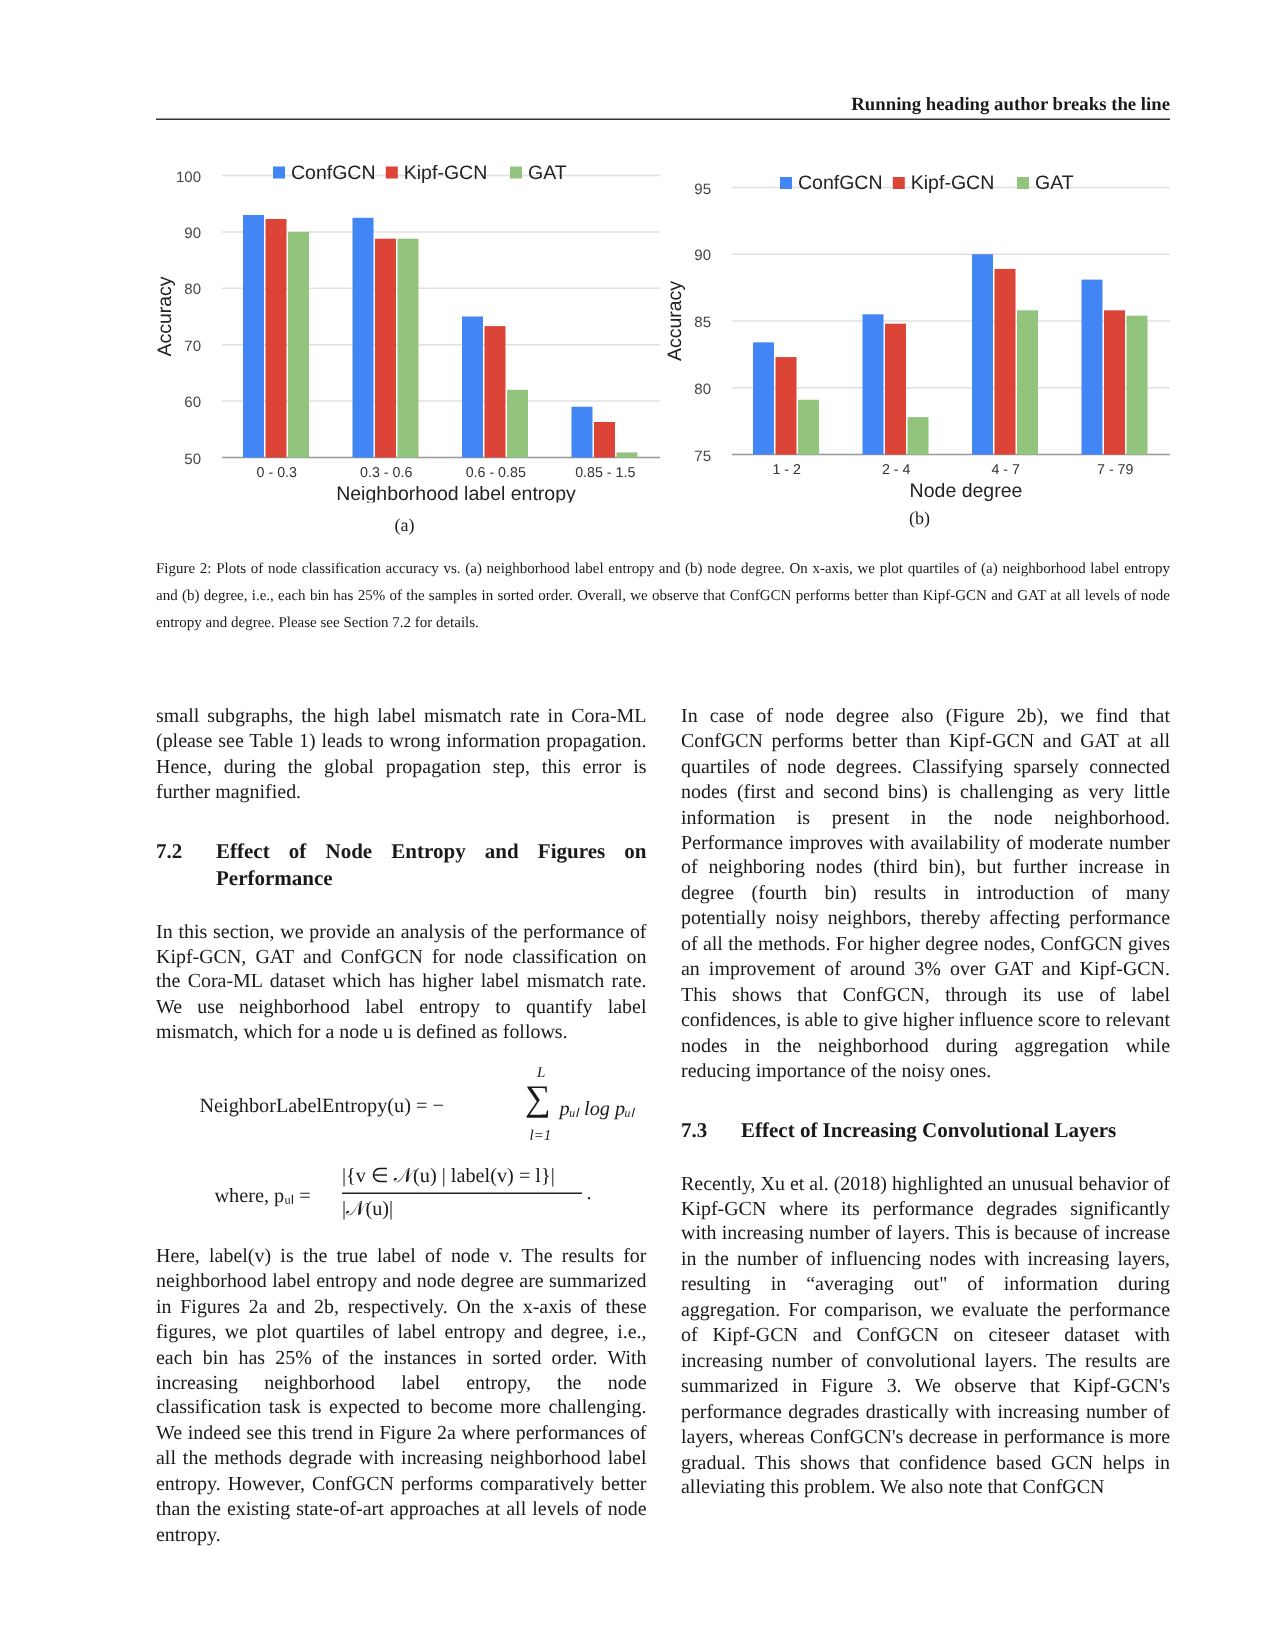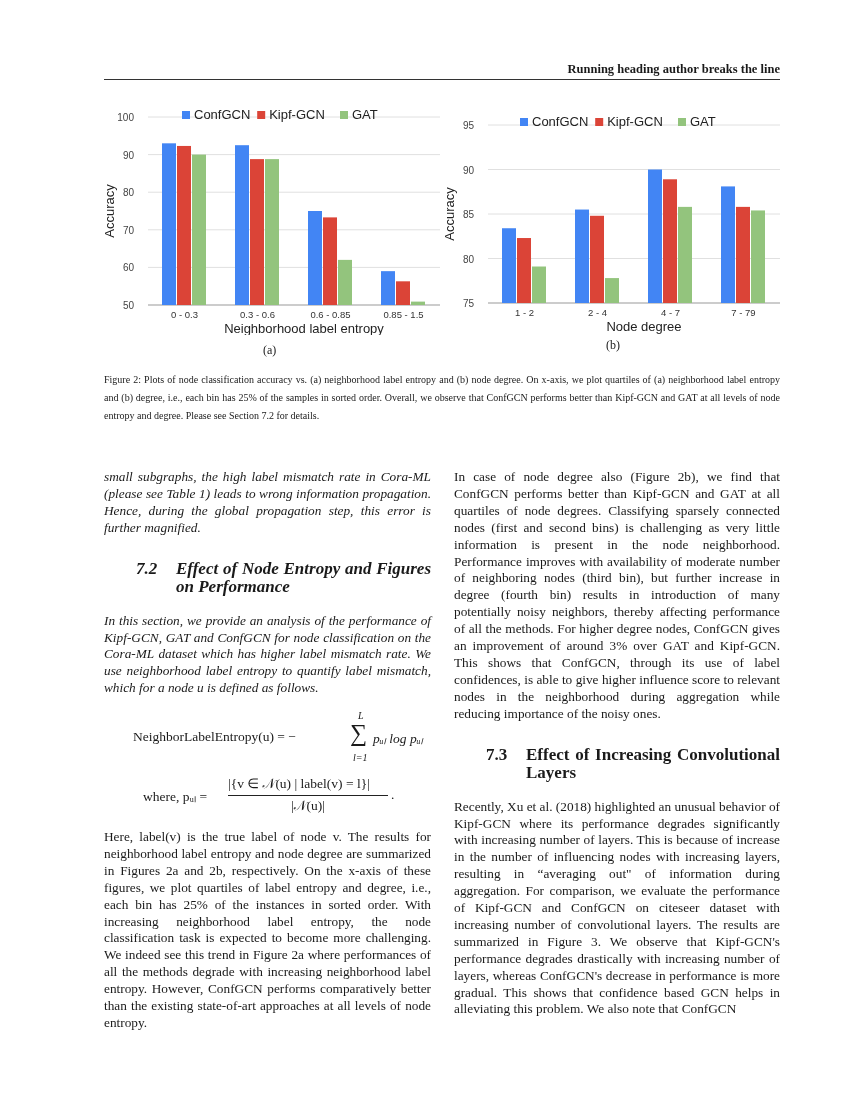--- a/index.html
+++ b/index.html
@@ -5,21 +5,21 @@
   html, body { margin: 0; padding: 0; background: #ffffff; }
   body { width: 850px; height: 1100px; position: relative; font-family: "DejaVu Serif", serif; color: #1a1a1a; overflow: hidden; }
   .running-head { position: absolute; left: 104px; top: 62px; width: 676px; text-align: right; font-size: 12.5px; font-weight: bold; font-family: "Liberation Serif", serif; }
   .head-rule { position: absolute; left: 104px; top: 79px; width: 676px; height: 1px; background: #333; }
   .chart { position: absolute; }
   .chart svg { display: block; }
   .sublabel { position: absolute; font-size: 12px; font-family: "Liberation Serif", serif; }
   .caption { position: absolute; left: 104px; top: 371px; width: 676px; font-size: 10px; line-height: 18.2px; text-align: justify; font-family: "Liberation Serif", serif; }
   .col { position: absolute; font-family: "Liberation Serif", serif; font-size: 13.3px; line-height: 16.9px; text-align: justify; }
   .col p { margin: 0; }
-  .sec-head { font-weight: bold; font-size: 17px; line-height: 18px; display: flex; margin-left: 32px; }
+  .sec-head { font-weight: bold; font-size: 14px; line-height: 18px; display: flex; }
   .sec-num { width: 40px; flex: none; }
   .eq { position: absolute; font-family: "Liberation Serif", serif; font-size: 13.5px; }
   .it { font-style: italic; }
 </style>
 </head>
 <body>
 
 <div class="running-head">Running heading author breaks the line</div>
 <div class="head-rule"></div>
 
@@ -100,42 +100,42 @@
       <rect x="155.2" y="13" width="8" height="8" fill="#db4437"></rect>
       <text x="167.2" y="21" font-size="13" fill="#222" font-family="Liberation Sans, sans-serif">Kipf-GCN</text>
       <rect x="238" y="13" width="8" height="8" fill="#93c47d"></rect>
       <text x="250" y="21" font-size="13" fill="#222" font-family="Liberation Sans, sans-serif">GAT</text>
     </svg>
 </div>
 <div class="sublabel" style="left:606px; top:338px;">(b)</div>
 
 <div class="caption">Figure 2: Plots of node classification accuracy vs. (a) neighborhood label entropy and (b) node degree. On x-axis, we plot quartiles of (a) neighborhood label entropy and (b) degree, i.e., each bin has 25% of the samples in sorted order. Overall, we observe that ConfGCN performs better than Kipf-GCN and GAT at all levels of node entropy and degree. Please see Section 7.2 for details.</div>
 
-<div class="col" style="left:104px; top:469px; width:327px;font-style:italic;">
+<div class="col" style="left:104px; top:469px; width:327px;">
   <p>small subgraphs, the high label mismatch rate in Cora-ML (please see Table 1) leads to wrong information propagation. Hence, during the global propagation step, this error is further magnified.</p>
   <div class="sec-head" style="margin-top:23px;">
     <span class="sec-num">7.2</span>
     <span>Effect of Node Entropy and Figures on Performance</span>
   </div>
   <p style="margin-top:17px;">In this section, we provide an analysis of the performance of Kipf-GCN, GAT and ConfGCN for node classification on the Cora-ML dataset which has higher label mismatch rate. We use neighborhood label entropy to quantify label mismatch, which for a node u is defined as follows.</p>
 </div>
 
 <div class="eq" style="left:133px; top:720px; width:300px; height:50px;">
   <span style="position:absolute; left:0; top:9px;">NeighborLabelEntropy(u) = −</span>
   <span class="it" style="position:absolute; left:225px; top:-10px; font-size:10px;">L</span>
   <span style="position:absolute; left:217px; top:0px; font-size:24px;">∑</span>
   <span class="it" style="position:absolute; left:220px; top:32px; font-size:10px;">l=1</span>
   <span class="it" style="position:absolute; left:240px; top:9px;">pᵤₗ log pᵤₗ</span>
 </div>
 
 <div class="eq" style="left:143px; top:775px; width:300px; height:45px;">
   <span style="position:absolute; left:0; top:12px;">where,  pᵤₗ =</span>
   <span style="position:absolute; left:85px; top:0px; width:160px; ">|{v ∈ 𝒩(u) | label(v) = l}|</span>
   <span style="position:absolute; left:85px; top:20px; width:160px; height:1px; background:#222;"></span>
-  <span style="position:absolute; left:85px; top:23px; width:160px; text-align:center;">|𝒩(u)|</span>
+  <span style="position:absolute; left:85px; top:23px; width:160px; text-align:left;">|𝒩(u)|</span>
   <span style="position:absolute; left:248px; top:12px;">.</span>
 </div>
 
 <div class="col" style="left:104px; top:829px; width:327px;">
   <p>Here, label(v) is the true label of node v. The results for neighborhood label entropy and node degree are summarized in Figures 2a and 2b, respectively. On the x-axis of these figures, we plot quartiles of label entropy and degree, i.e., each bin has 25% of the instances in sorted order. With increasing neighborhood label entropy, the node classification task is expected to become more challenging. We indeed see this trend in Figure 2a where performances of all the methods degrade with increasing neighborhood label entropy. However, ConfGCN performs comparatively better than the existing state-of-art approaches at all levels of node entropy.</p>
 </div>
 
 <div class="col" style="left:454px; top:469px; width:326px;">
   <p>In case of node degree also (Figure 2b), we find that ConfGCN performs better than Kipf-GCN and GAT at all quartiles of node degrees. Classifying sparsely connected nodes (first and second bins) is challenging as very little information is present in the node neighborhood. Performance improves with availability of moderate number of neighboring nodes (third bin), but further increase in degree (fourth bin) results in introduction of many potentially noisy neighbors, thereby affecting performance of all the methods. For higher degree nodes, ConfGCN gives an improvement of around 3% over GAT and Kipf-GCN. This shows that ConfGCN, through its use of label confidences, is able to give higher influence score to relevant nodes in the neighborhood during aggregation while reducing importance of the noisy ones.</p>
   <div class="sec-head" style="margin-top:23px;">

